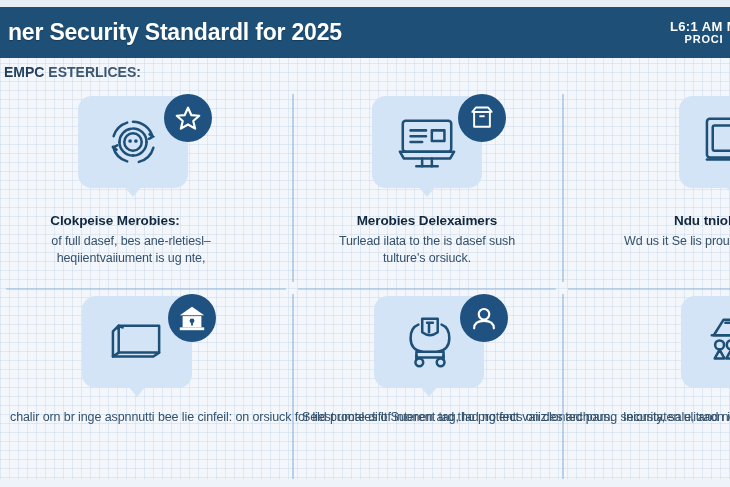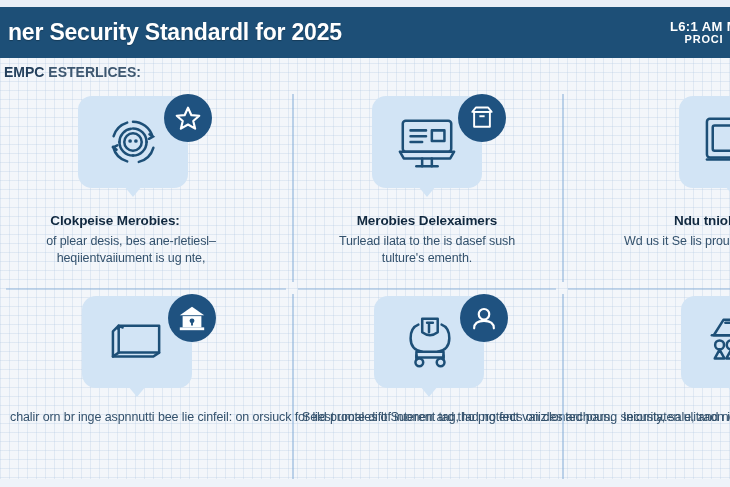--- a/index.html
+++ b/index.html
@@ -220,21 +220,21 @@
             </svg>
           </span>
         </div>
         <div class="badge">
           <svg width="30" height="30" viewBox="0 0 32 32" fill="none" stroke="#ffffff" stroke-width="2.3" stroke-linejoin="round" stroke-linecap="round">
             <path d="M16 5 L19.6 13 L28 13.6 L21.6 19.2 L23.6 27.4 L16 22.9 L8.4 27.4 L10.4 19.2 L4 13.6 L12.4 13 Z"></path>
           </svg>
         </div>
       </div>
       <div class="card-title">Clokpeise Merobies:</div>
-      <div class="card-body nowrapline">of plear desis, bes ane-rletiesl–
+      <div class="card-body nowrapline">of full dasef, bes ane-rletiesl–
 heqiientvaiiument is ug nte,</div>
     </div>
 
     <div class="cell c2 v-div">
       <div class="bubble-wrap">
         <div class="bubble">
           <span>
             <svg width="64" height="62" viewBox="0 0 66 64" fill="none" stroke="#1d4f77" stroke-width="2.6" stroke-linejoin="round" stroke-linecap="round">
               <rect x="8" y="10" width="50" height="32" rx="3"></rect>
               <path d="M5 42 h56 l-4 7 H9 Z"></path>
@@ -248,21 +248,21 @@
         <div class="badge">
           <svg width="28" height="28" viewBox="0 0 32 32" fill="none" stroke="#ffffff" stroke-width="2.2" stroke-linejoin="round">
             <path d="M5 9 L9 4 H23 L27 9 Z"></path>
             <rect x="7" y="9" width="18" height="17"></rect>
             <path d="M13 14 h6"></path>
           </svg>
         </div>
       </div>
       <div class="card-title">Merobies Delexaimers</div>
       <div class="card-body nowrapline">Turlead ilata to the is dasef sush
-tulture's ementh.</div>
+tulture's orsiuck.</div>
     </div>
 
     <div class="cell c3 v-div">
       <div class="bubble-wrap">
         <div class="bubble">
           <span>
             <svg width="64" height="58" viewBox="0 0 66 60" fill="none" stroke="#1d4f77" stroke-width="2.6" stroke-linejoin="round" stroke-linecap="round">
               <rect x="5" y="6" width="56" height="40" rx="3"></rect>
               <rect x="11" y="13" width="44" height="26" rx="2"></rect>
               <circle cx="33" cy="43.5" r="2.6"></circle>

